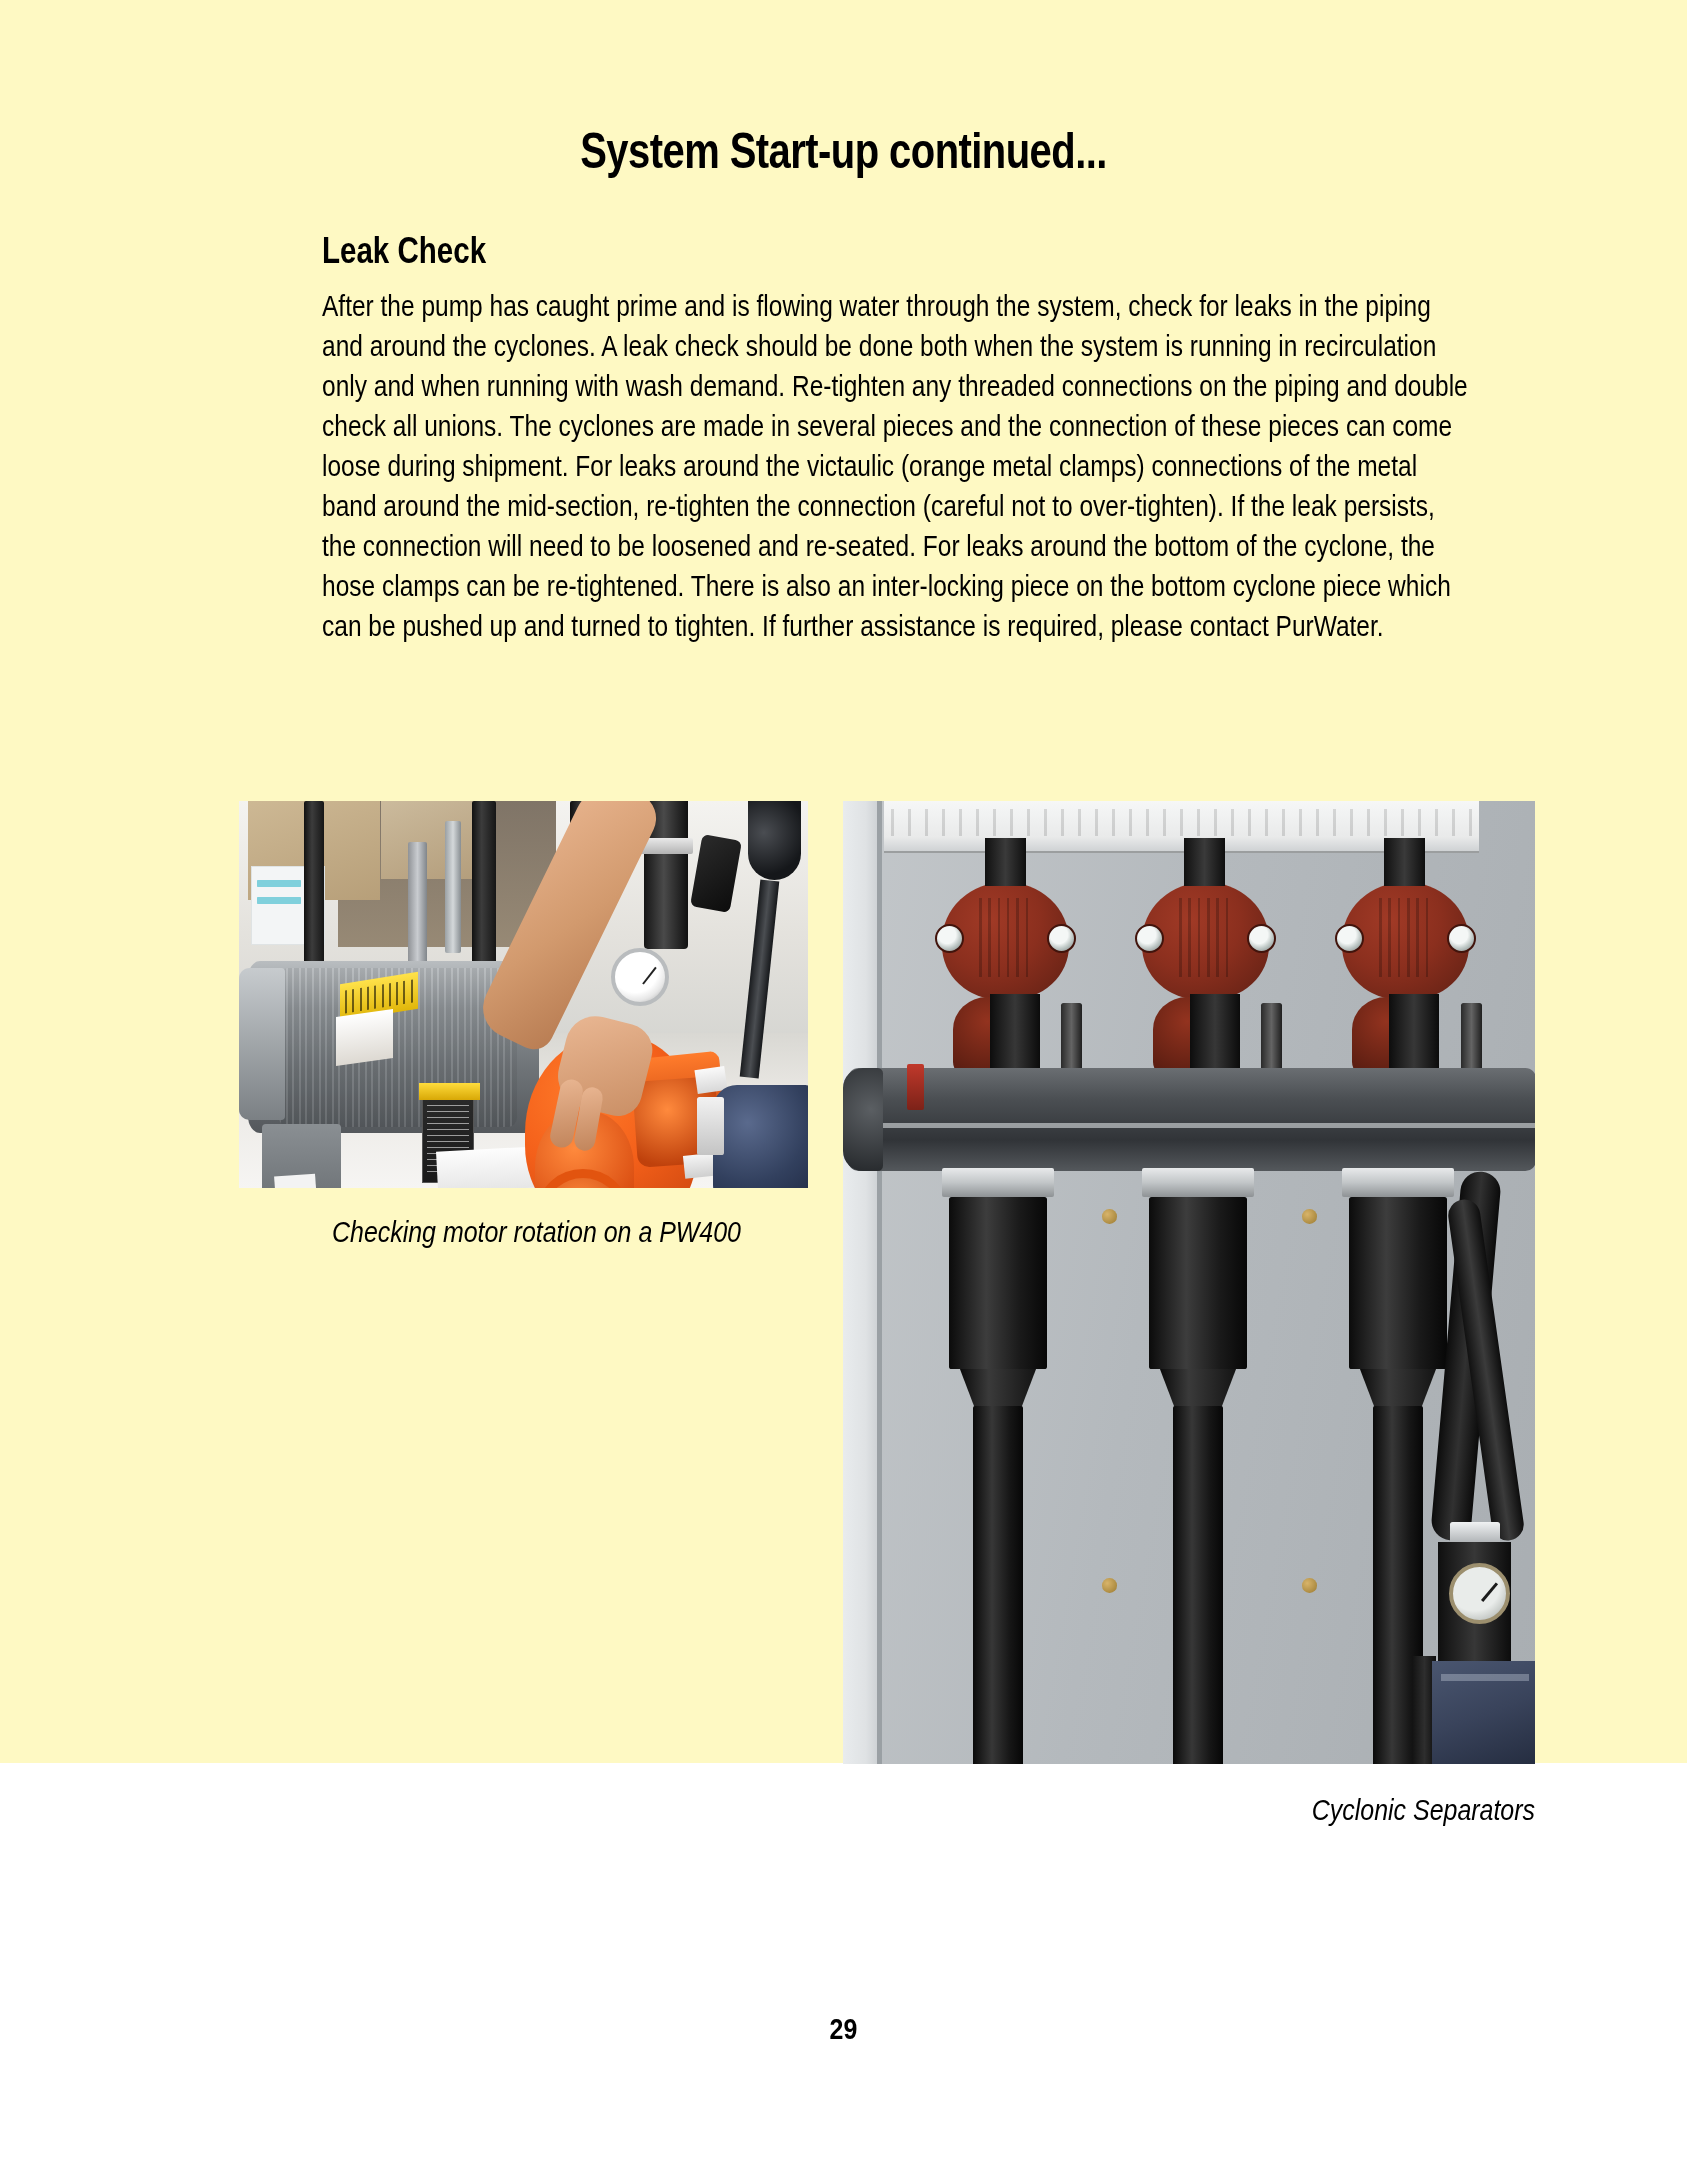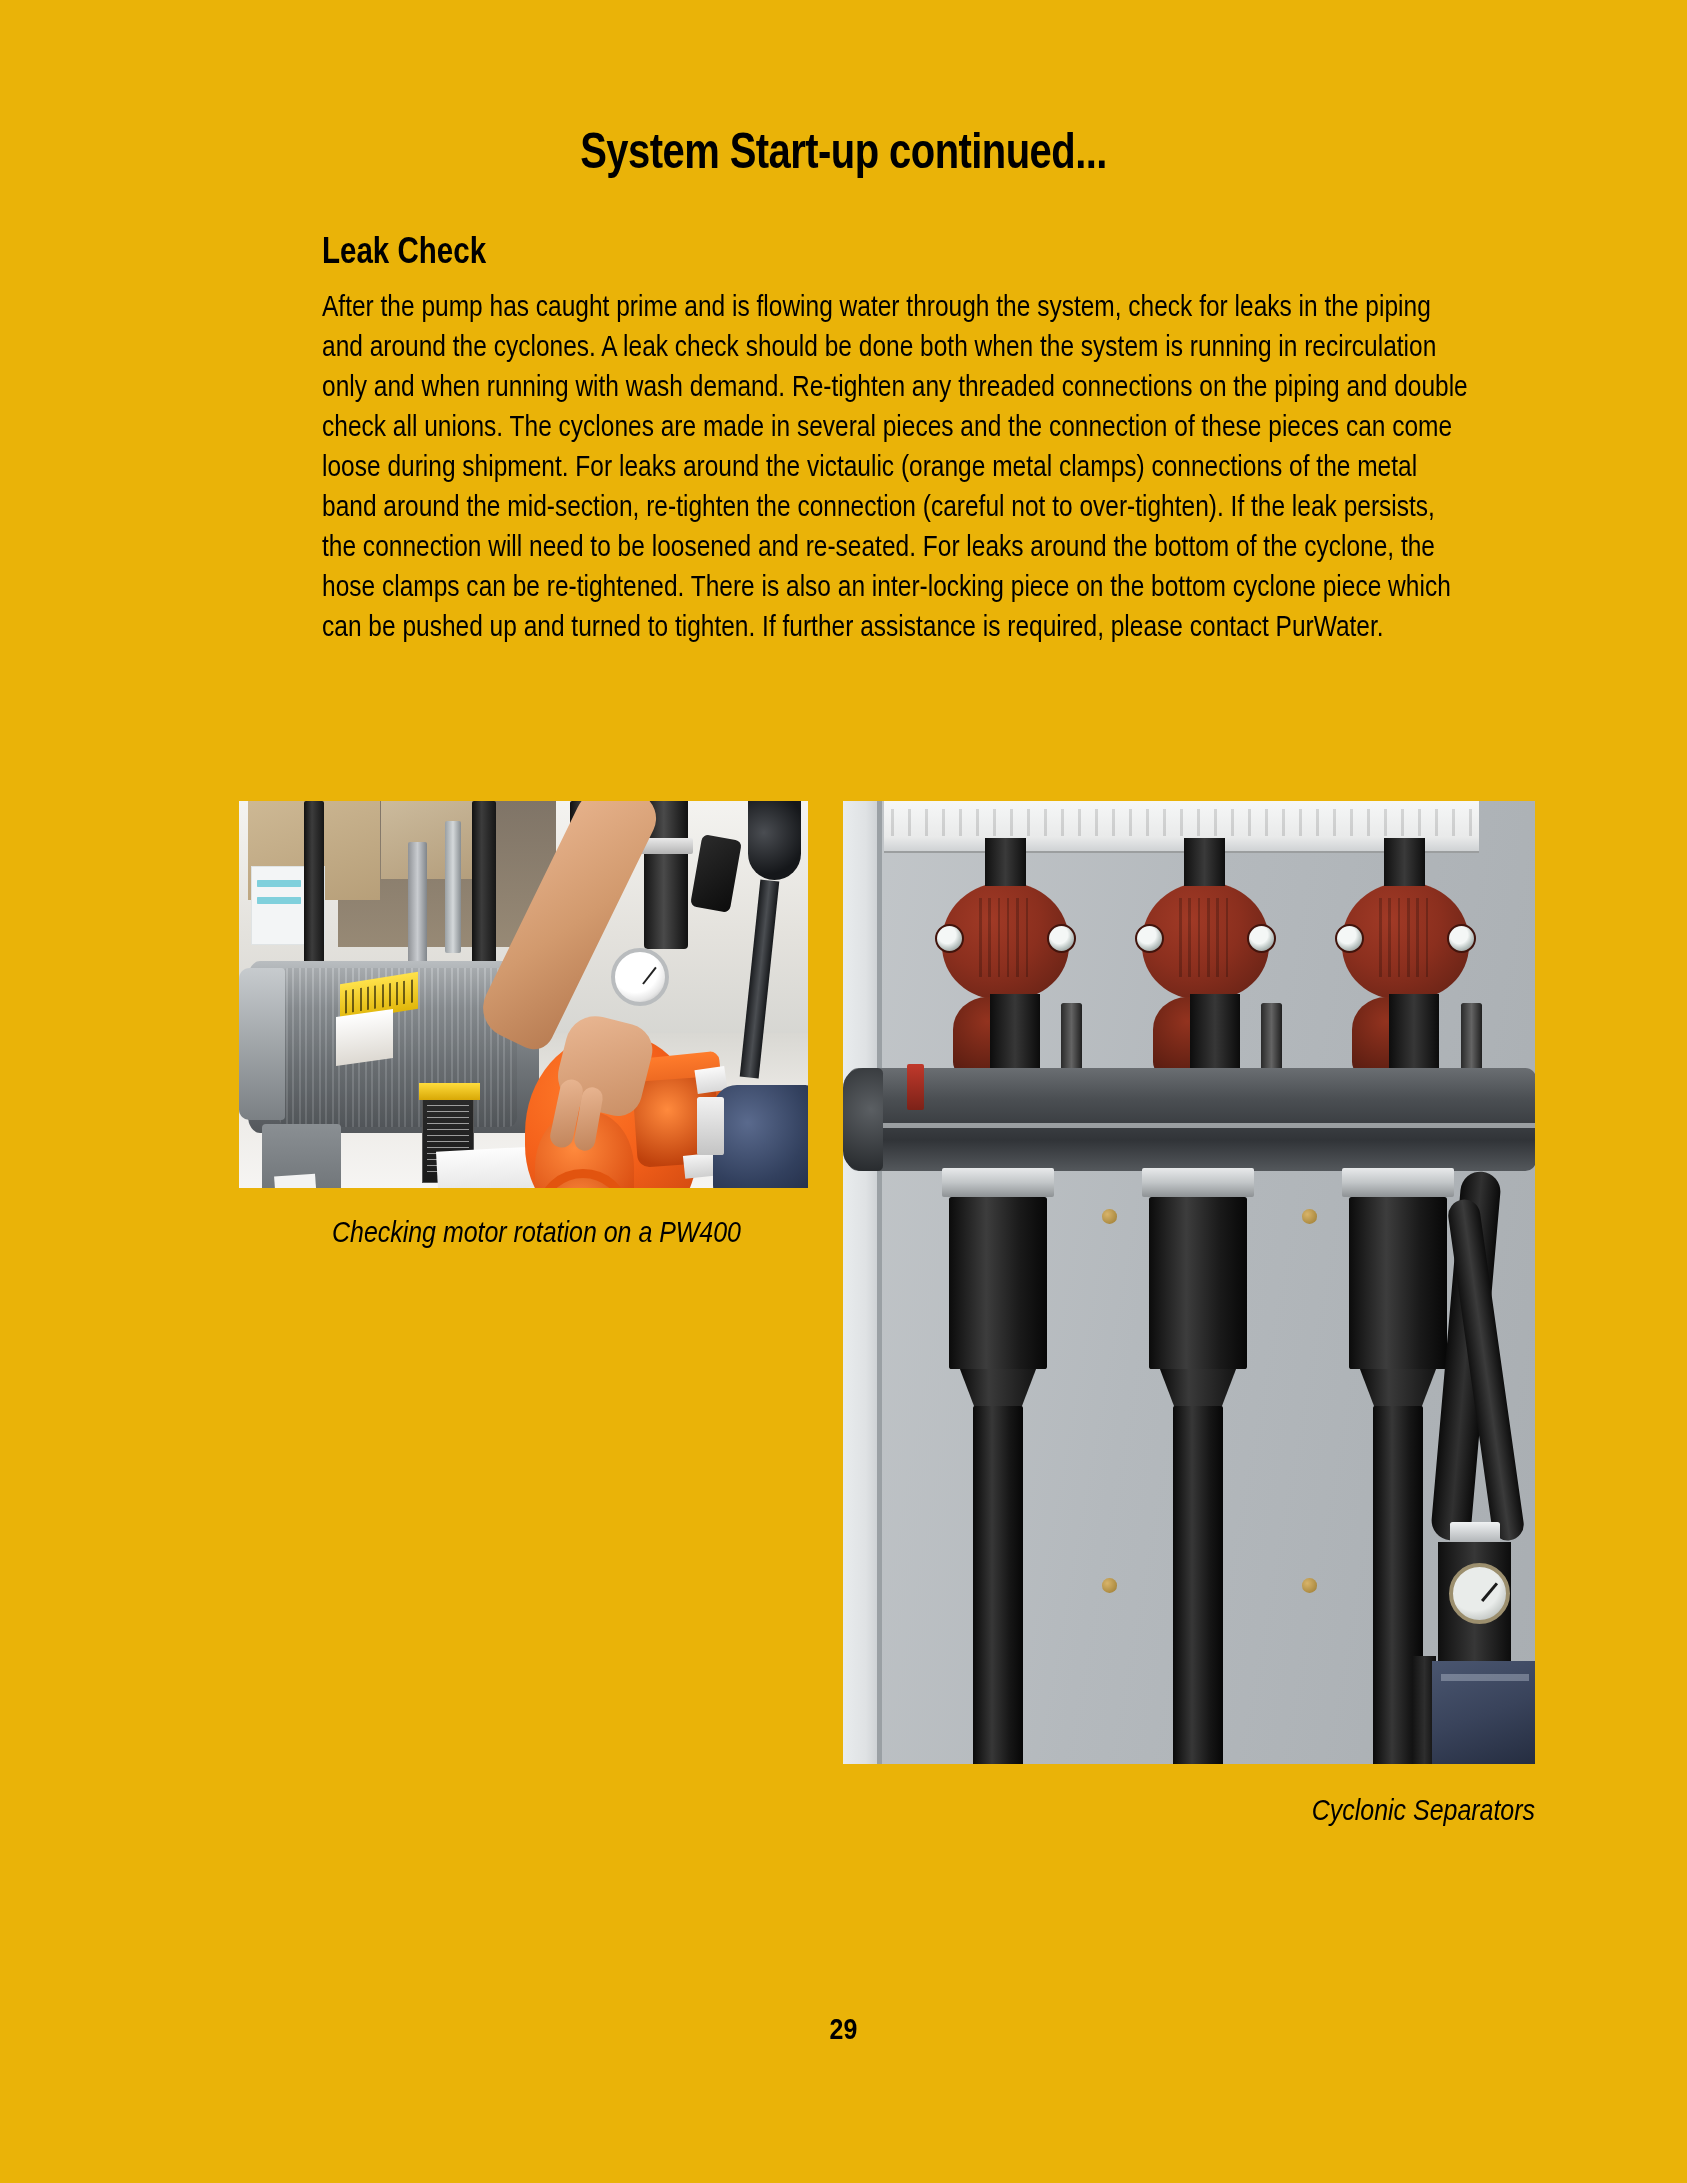--- a/index.html
+++ b/index.html
@@ -14,22 +14,22 @@
   body {
     font-family: "Liberation Sans", sans-serif;
     color: #000000;
     position: relative;
     overflow: hidden;
   }
 
   .page {
     position: relative;
     width: 1687px;
-    height: 2183px;
-    background: #eab308;
+    height: 1763px;
+    background: #fef9c3;
   }
 
   
   .page-title {
     position: absolute;
     top: 122px;
     left: 0;
     width: 1687px;
     text-align: center;
     font-size: 50px;

